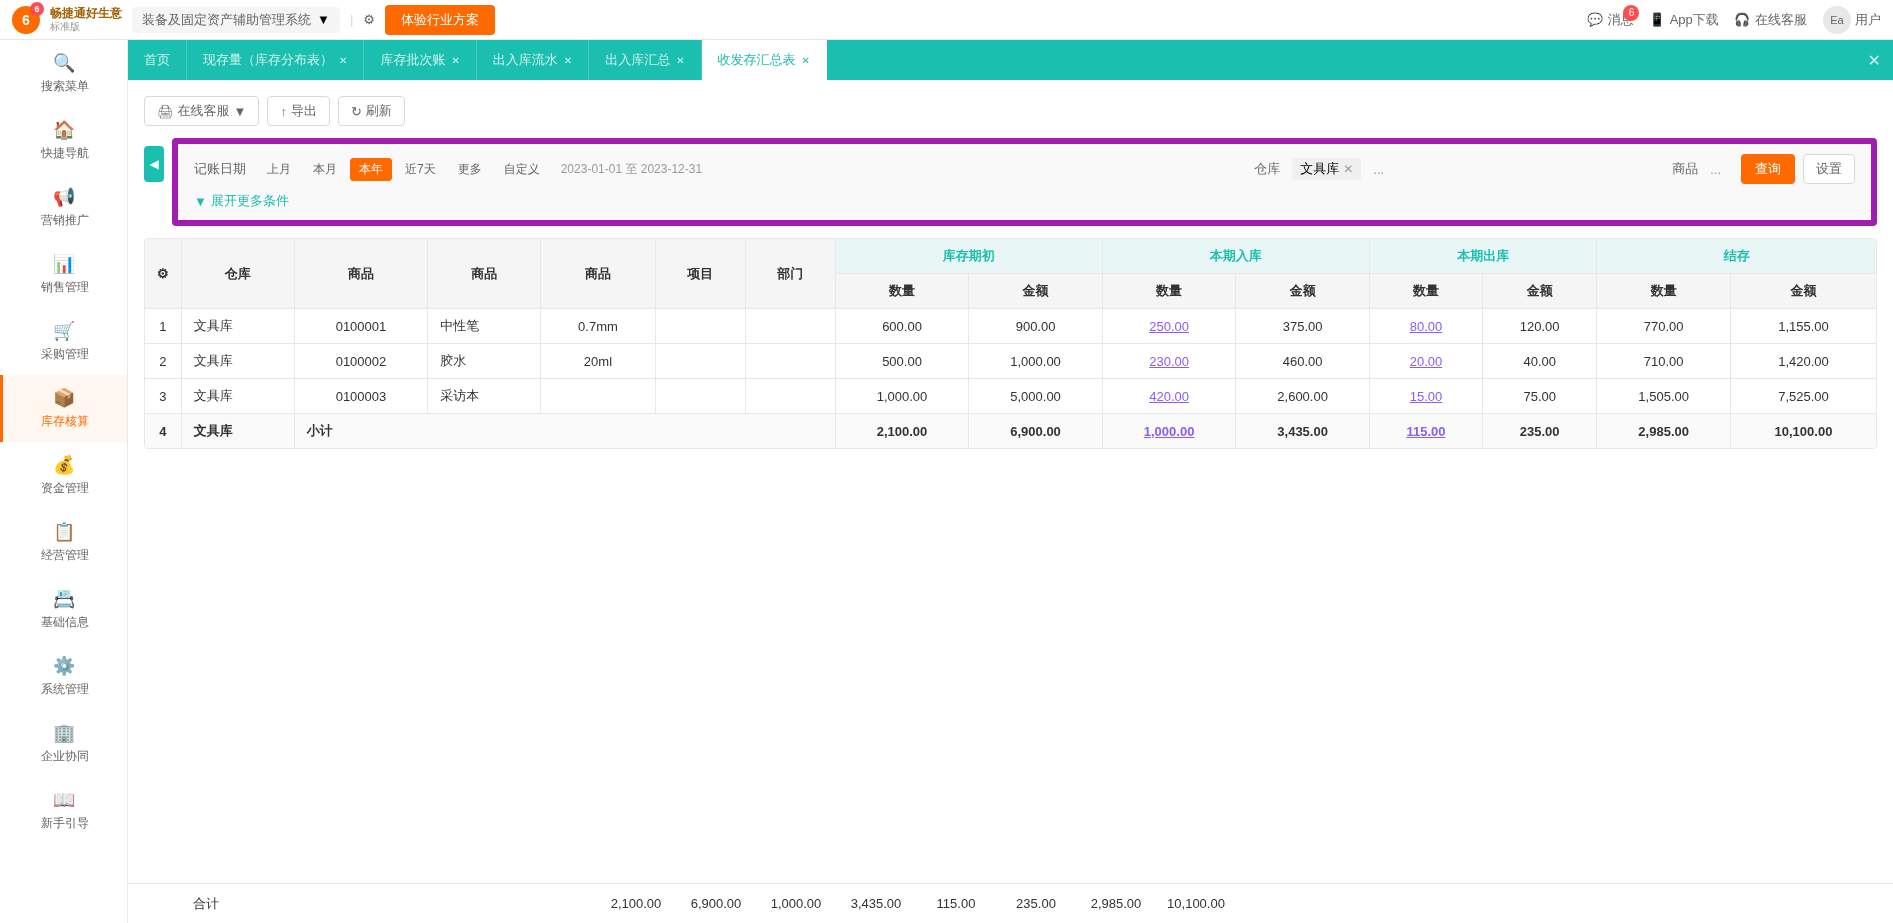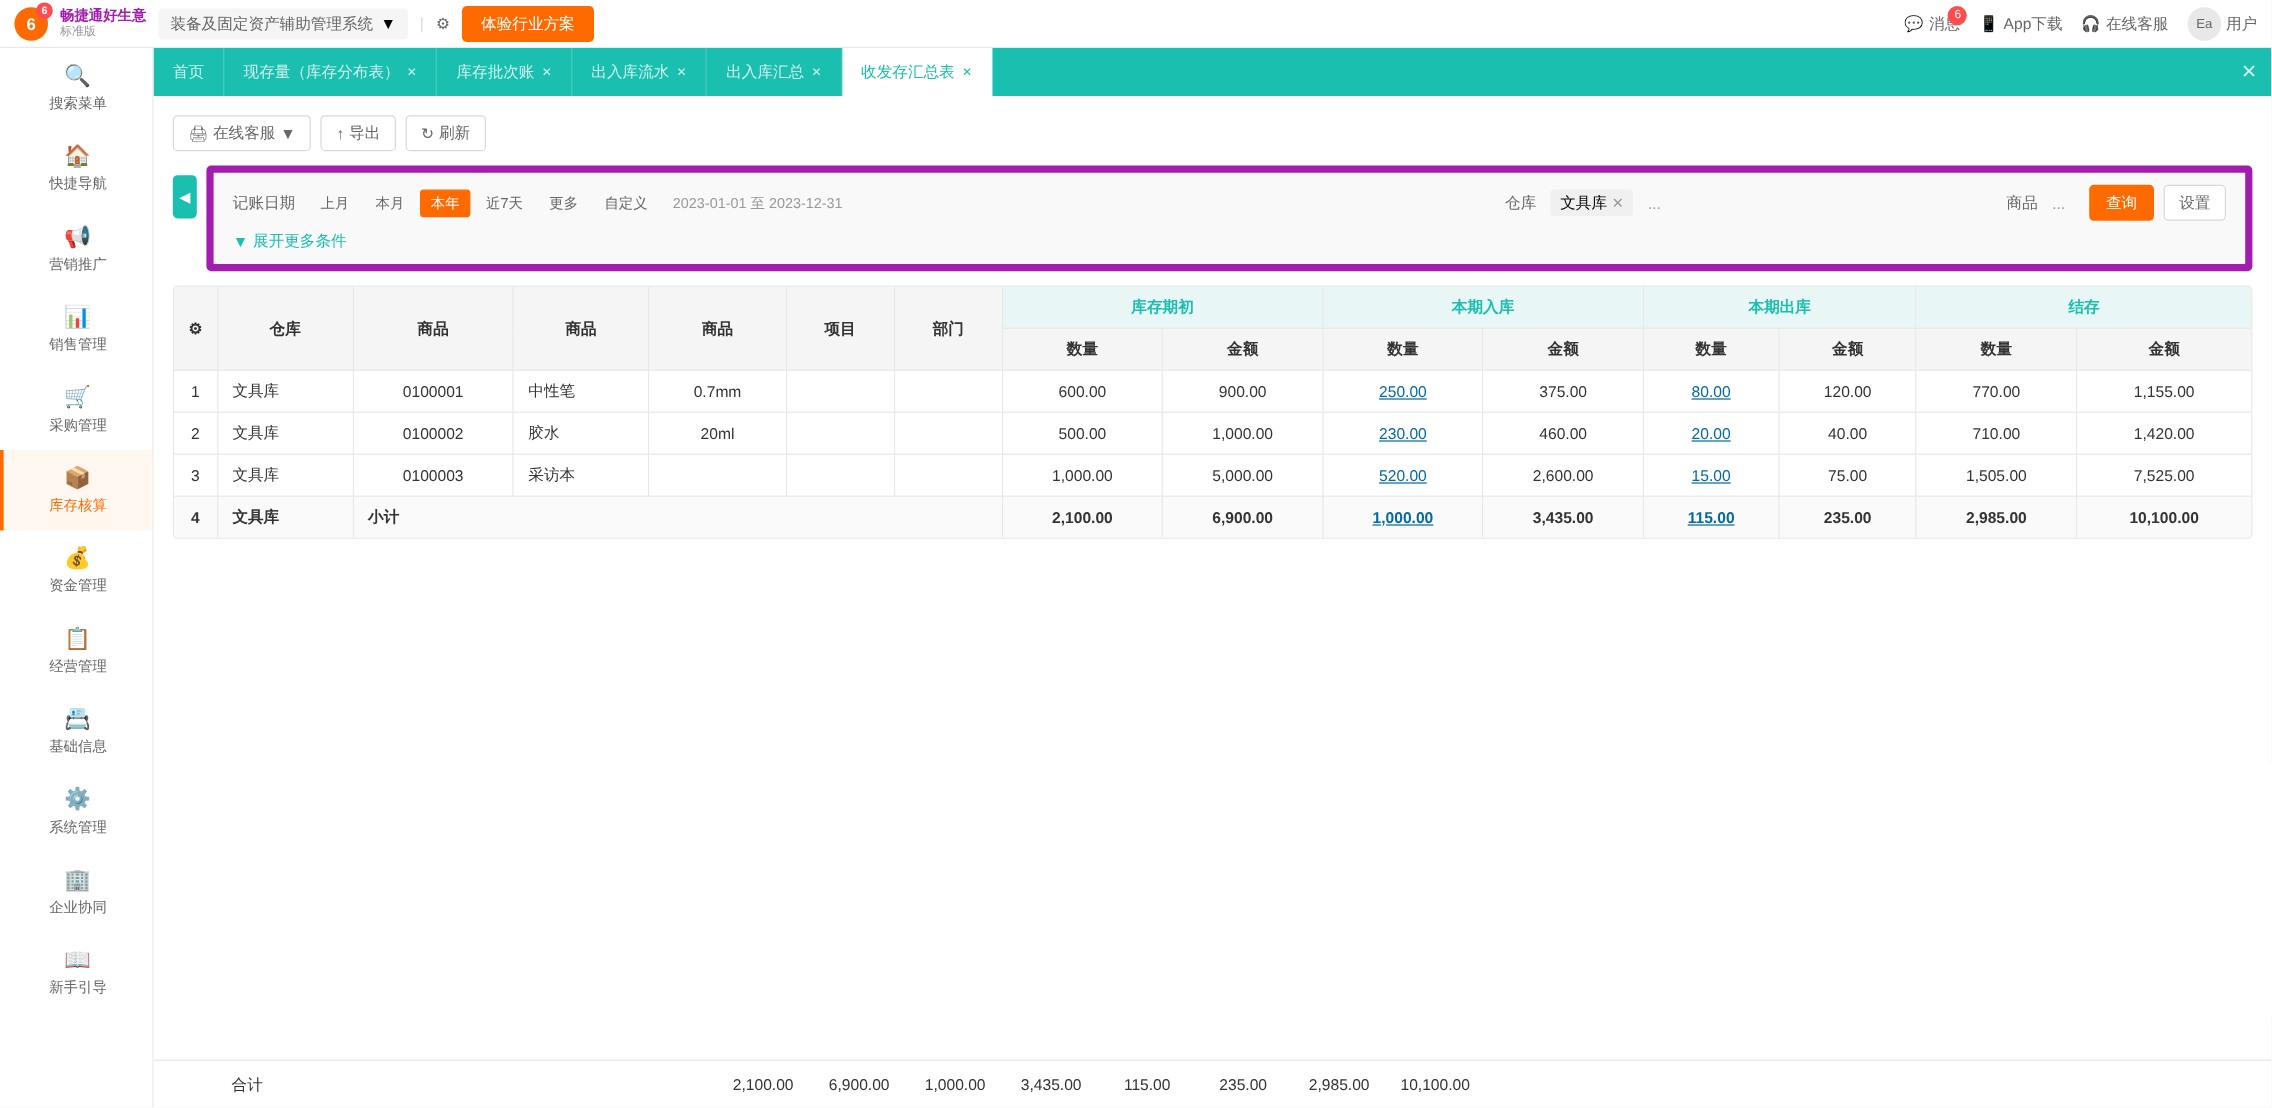--- a/index.html
+++ b/index.html
@@ -59,38 +59,38 @@
 
     
     .table-wrapper { border: 1px solid #e8e8e8; border-radius: 4px; overflow: auto; }
     table { width: 100%; border-collapse: collapse; font-size: 13px; }
     th { background: #f5f5f5; color: #333; font-weight: 600; padding: 8px 12px; text-align: center; border-bottom: 1px solid #e8e8e8; border-right: 1px solid #e8e8e8; white-space: nowrap; }
     th:last-child { border-right: none; }
     td { padding: 8px 12px; text-align: center; border-bottom: 1px solid #e8e8e8; border-right: 1px solid #e8e8e8; color: #333; }
     td:last-child { border-right: none; }
     tr:last-child td { border-bottom: none; }
     .tr-subtotal td { font-weight: bold; background: #fafafa; }
-    .td-link { color: #0369a1; text-decoration: underline; cursor: pointer; }
+    .td-link { color: #8b5cf6; text-decoration: underline; cursor: pointer; }
     .td-left { text-align: left; }
     th.group-header { background: #e8f7f5; color: #1bbfaf; }
 
     
     .footer-bar { height: 40px; background: #fff; border-top: 1px solid #e8e8e8; display: flex; align-items: center; padding: 0 16px; font-size: 13px; color: #333; }
   </style>
 </head>
 <body>
 
 <div class="top-bar">
   <div class="top-bar-left">
     <div class="logo">
       <span>6</span>
       <span class="logo-badge">6</span>
     </div>
     <div style="display:flex;flex-direction:column;line-height:1.2;">
-      <span style="font-size:12px;font-weight:bold;color:#a21caf;">畅捷通好生意</span>
+      <span style="font-size:12px;font-weight:bold;color:#a16207;">畅捷通好生意</span>
       <span style="font-size:10px;color:#999;">标准版</span>
     </div>
     <div class="system-selector">
       <span class="system-name">装备及固定资产辅助管理系统</span>
       <span>▼</span>
     </div>
     <span style="color:#d9d9d9;">|</span>
     <span style="color:#666;cursor:pointer;">⚙</span>
     <button class="trial-btn">体验行业方案</button>
   </div>
@@ -323,21 +323,21 @@
               <tr>
       <td>3</td>
       <td class="td-left">文具库</td>
       <td>0100003</td>
       <td class="td-left">采访本</td>
       <td></td>
       <td></td>
       <td></td>
       <td>1,000.00</td>
       <td>5,000.00</td>
-      <td><span class="td-link">520.00</span></td>
+      <td><span class="td-link">420.00</span></td>
       <td>2,600.00</td>
       <td><span class="td-link">15.00</span></td>
       <td>75.00</td>
       <td>1,505.00</td>
       <td>7,525.00</td>
     </tr>
               <tr class="tr-subtotal">
     <td>4</td>
     <td class="td-left">文具库</td>
     <td colspan="5" class="td-left">小计</td>

